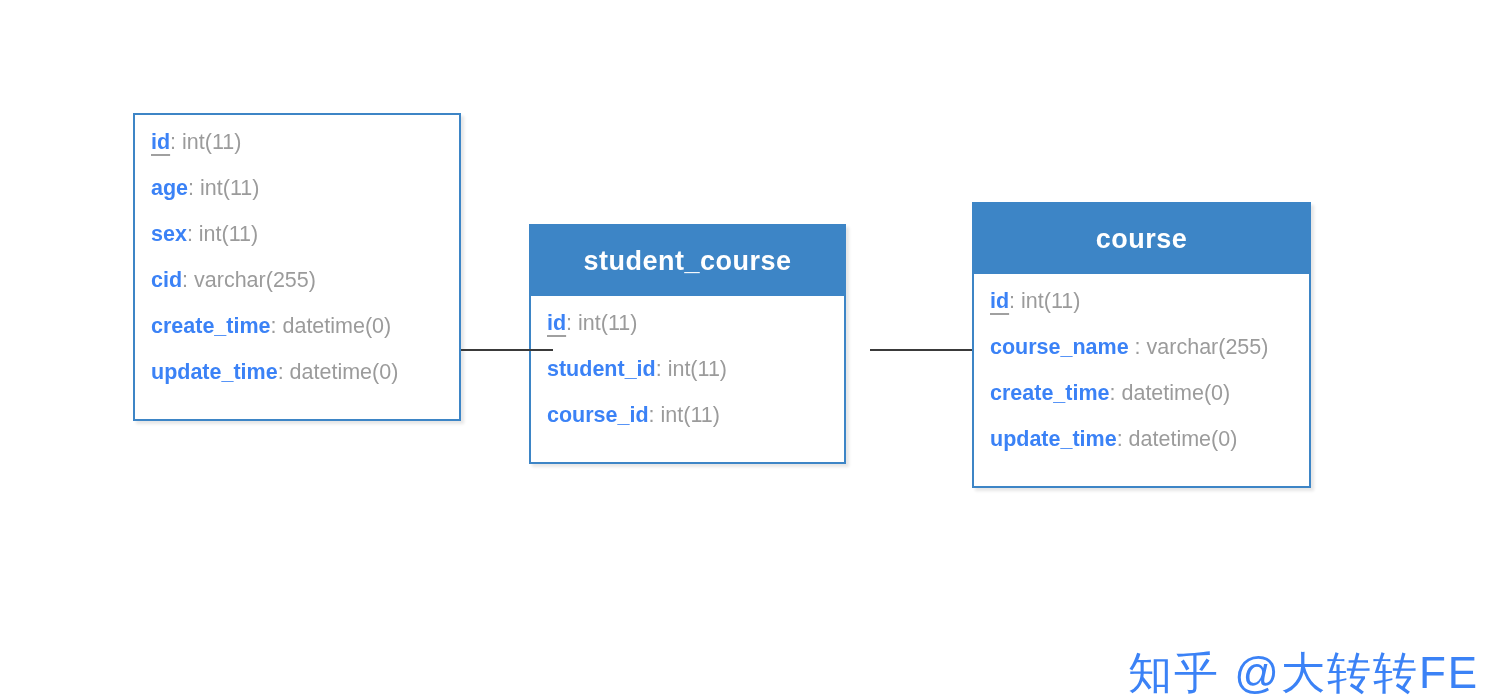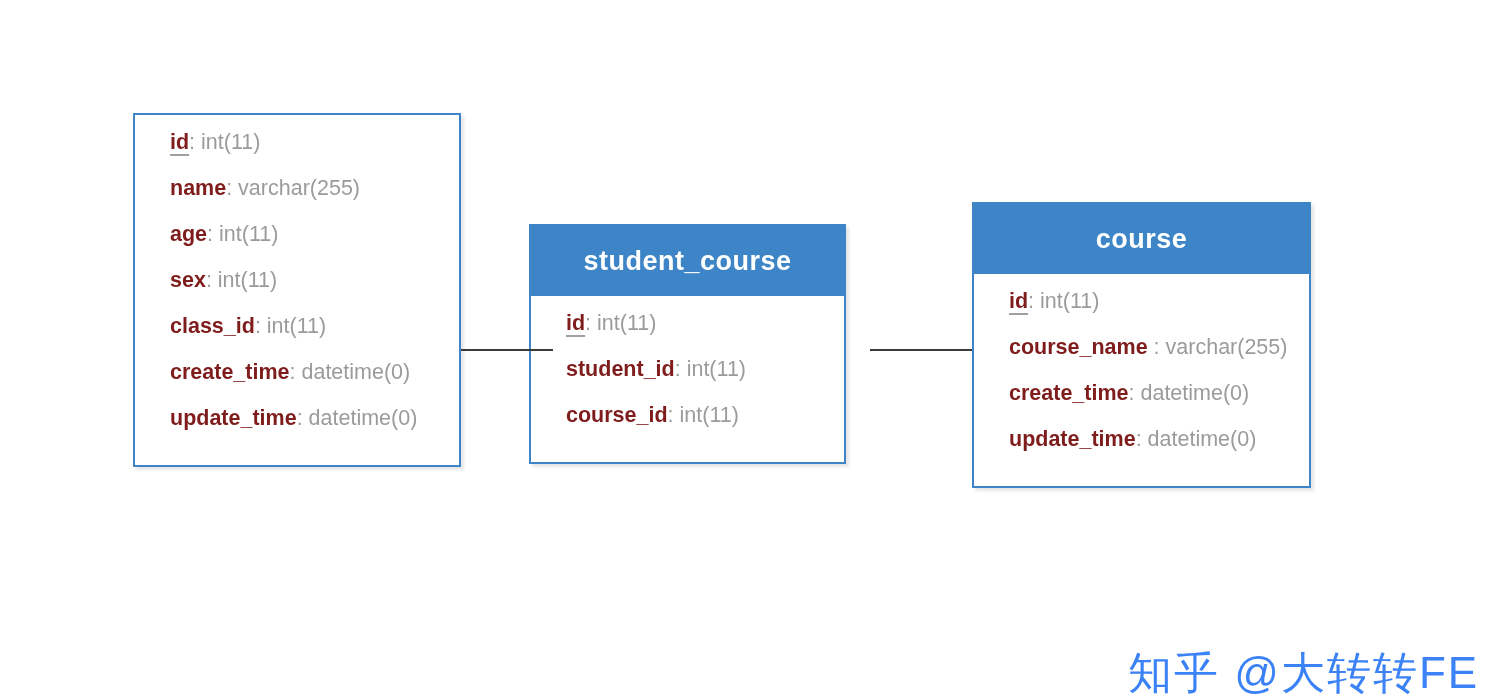--- a/index.html
+++ b/index.html
@@ -24,21 +24,21 @@
     letter-spacing:0.5px;
   }
   .erd-body{padding:4px 0 24px 0;}
   .erd-row{
     height:46px;line-height:46px;
     padding:0 16px;
     font-size:21.5px;
     white-space:nowrap;
     overflow:hidden;
   }
-  .f-label{color:#7f1d1d;font-weight:600;margin-left:19px;}
+  .f-label{color:#3b82f6;font-weight:600;}
   .f-label.pk{
     text-decoration:underline;
     text-decoration-color:#a0a0a0;
     text-decoration-thickness:2px;
     text-underline-offset:5px;
   }
   .f-type{color:#9b9b9b;font-weight:400;}
 
   .t-student{left:133px;top:113px;width:328px;}
   .t-student-course{left:529px;top:224px;width:317px;}
@@ -59,24 +59,23 @@
     letter-spacing:2px;
     user-select:none;
   }
 </style>
 </head>
 <body>
 
 <div class="erd-table t-student">
   <div class="erd-body">
     <div class="erd-row"><span class="f-label pk">id</span><span class="f-type">: int(11)</span></div>
-    <div class="erd-row"><span class="f-label">name</span><span class="f-type">: varchar(255)</span></div>
     <div class="erd-row"><span class="f-label">age</span><span class="f-type">: int(11)</span></div>
     <div class="erd-row"><span class="f-label">sex</span><span class="f-type">: int(11)</span></div>
-    <div class="erd-row"><span class="f-label">class_id</span><span class="f-type">: int(11)</span></div>
+    <div class="erd-row"><span class="f-label">cid</span><span class="f-type">: varchar(255)</span></div>
     <div class="erd-row"><span class="f-label">create_time</span><span class="f-type">: datetime(0)</span></div>
     <div class="erd-row"><span class="f-label">update_time</span><span class="f-type">: datetime(0)</span></div>
   </div>
 </div>
 
 <div class="erd-table t-student-course">
   <div class="erd-header">
     <span>student_course</span>
   </div>
   <div class="erd-body">

